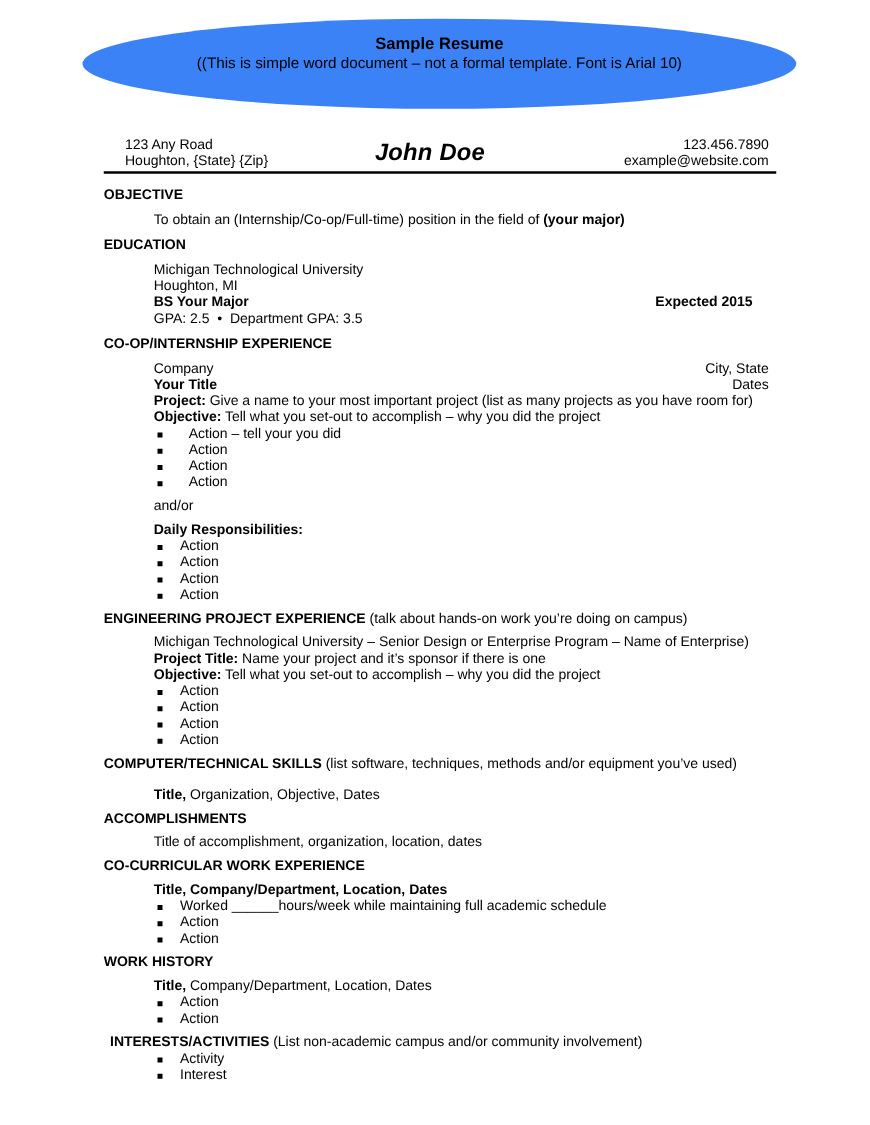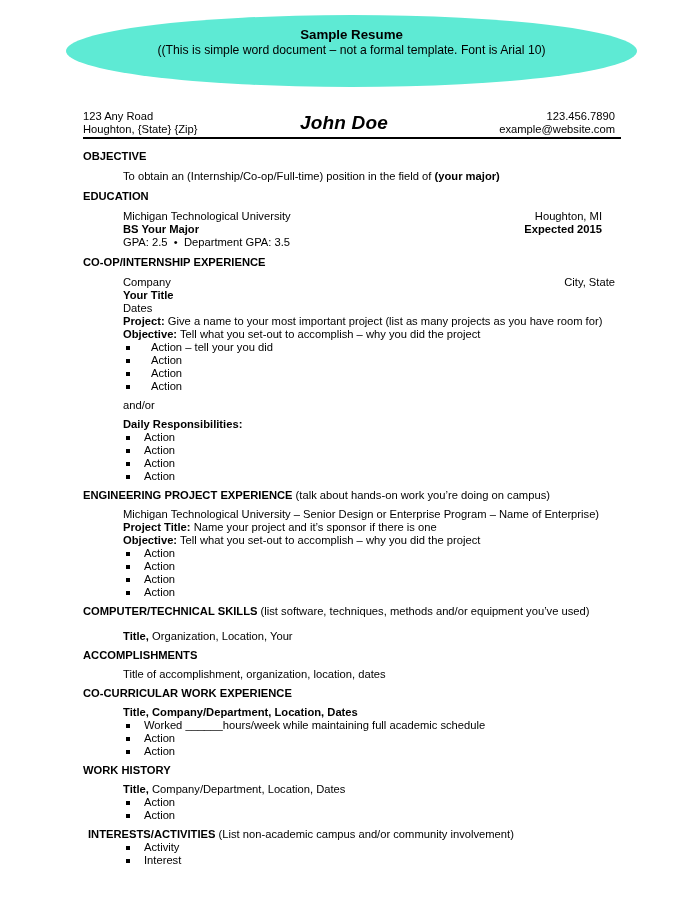--- a/index.html
+++ b/index.html
@@ -1,26 +1,26 @@
 <!DOCTYPE html>
 <html><head>
 <meta charset="utf-8">
 <style>
   html, body { margin: 0; padding: 0; background: #ffffff; }
   body { width: 696px; height: 900px; position: relative; overflow: hidden;
          font-family: "Liberation Sans", sans-serif; font-size: 11.2px; color: #000; }
   .banner { position: absolute; left: 66px; top: 15px; width: 571px; height: 72px;
-            background: #5eead4; border-radius: 50%; }
+            background: #3b82f6; border-radius: 50%; }
   .banner-title { position: absolute; left: 0; right: 0; top: 12px; text-align: center;
                   font-weight: bold; font-size: 13.3px; }
   .banner-sub { position: absolute; left: 0; right: 0; top: 28px; text-align: center;
                 font-size: 12.2px; }
   .header { position: absolute; left: 83px; top: 110px; width: 538px; height: 27px;
             border-bottom: 2px solid #000; }
-  .hdr-left { position: absolute; left: 0; top: 0; line-height: 13px; }
+  .hdr-left { position: absolute; left: 17px; top: 0; line-height: 13px; }
   .hdr-right { position: absolute; right: 6px; top: 0; line-height: 13px; text-align: right; }
   .hdr-name { position: absolute; left: 0; right: 0; top: 2px; text-align: center;
               font-weight: bold; font-style: italic; font-size: 19px; letter-spacing: 0.2px;
               padding-left: 0; }
   .hdr-name span { position: relative; left: -8px; }
   .content { position: absolute; left: 83px; top: 150px; width: 535px; }
   .sec { font-weight: bold; line-height: 13px; }
   .sec .note { font-weight: normal; }
   .line { line-height: 13px; position: relative; }
   .ind { padding-left: 40px; }
@@ -58,38 +58,38 @@
 
 <div class="content">
 
   <div class="sec">OBJECTIVE</div>
   <div class="gap4"></div>
   <div class="line ind"><span>To obtain an (Internship/Co-op/Full-time) position in the field of </span><span class="b">(your major)</span></div>
   <div class="gap4"></div>
 
   <div class="sec">EDUCATION</div>
   <div class="gap4"></div>
-  <div class="line ind row" style="padding-right:16px;">
+  <div class="line ind row" style="padding-right:16px;flex-direction:column;">
     <span>Michigan Technological University</span>
     <span>Houghton, MI</span>
   </div>
   <div class="line ind row b" style="padding-right:16px;gap:16px;">
     <span>BS Your Major</span>
     <span>Expected 2015</span>
   </div>
   <div class="line ind" style="white-space:pre;">GPA: 2.5  •  Department GPA: 3.5</div>
   <div class="gap4"></div>
 
   <div class="sec">CO-OP/INTERNSHIP EXPERIENCE</div>
   <div class="gap4"></div>
   <div class="line ind row" style="padding-right:3px;">
     <span>Company</span>
     <span>City, State</span>
   </div>
-  <div class="line ind row" style="padding-right:3px;flex-direction:column;">
+  <div class="line ind row" style="padding-right:3px;">
     <span class="b">Your Title</span>
     <span>Dates</span>
   </div>
   <div class="line ind"><span class="b">Project:</span><span> Give a name to your most important project (list as many projects as you have room for)</span></div>
   <div class="line ind"><span class="b">Objective:</span><span> Tell what you set-out to accomplish – why you did the project</span></div>
   <ul class="bl wide">
     <li>Action – tell your you did</li>
     <li>Action</li>
     <li>Action</li>
     <li>Action</li>
@@ -116,21 +116,21 @@
     <li>Action</li>
     <li>Action</li>
     <li>Action</li>
   </ul>
   <div class="gap6"></div>
 
   <div class="sec"><span>COMPUTER/TECHNICAL SKILLS</span><span class="note"> (list software, techniques, methods and/or equipment you’ve used)</span></div>
   <div class="gap6"></div>
 
   <div class="gap6"></div>
-  <div class="line ind"><span class="b">Title,</span><span> Organization, Location, Your</span></div>
+  <div class="line ind"><span class="b">Title,</span><span> Organization, Objective, Dates</span></div>
   <div class="gap6"></div>
 
   <div class="sec">ACCOMPLISHMENTS</div>
   <div class="gap6"></div>
   <div class="line ind">Title of accomplishment, organization, location, dates</div>
   <div class="gap6"></div>
 
   <div class="sec">CO-CURRICULAR WORK EXPERIENCE</div>
   <div class="gap6"></div>
   <div class="line ind b">Title, Company/Department, Location, Dates</div>

